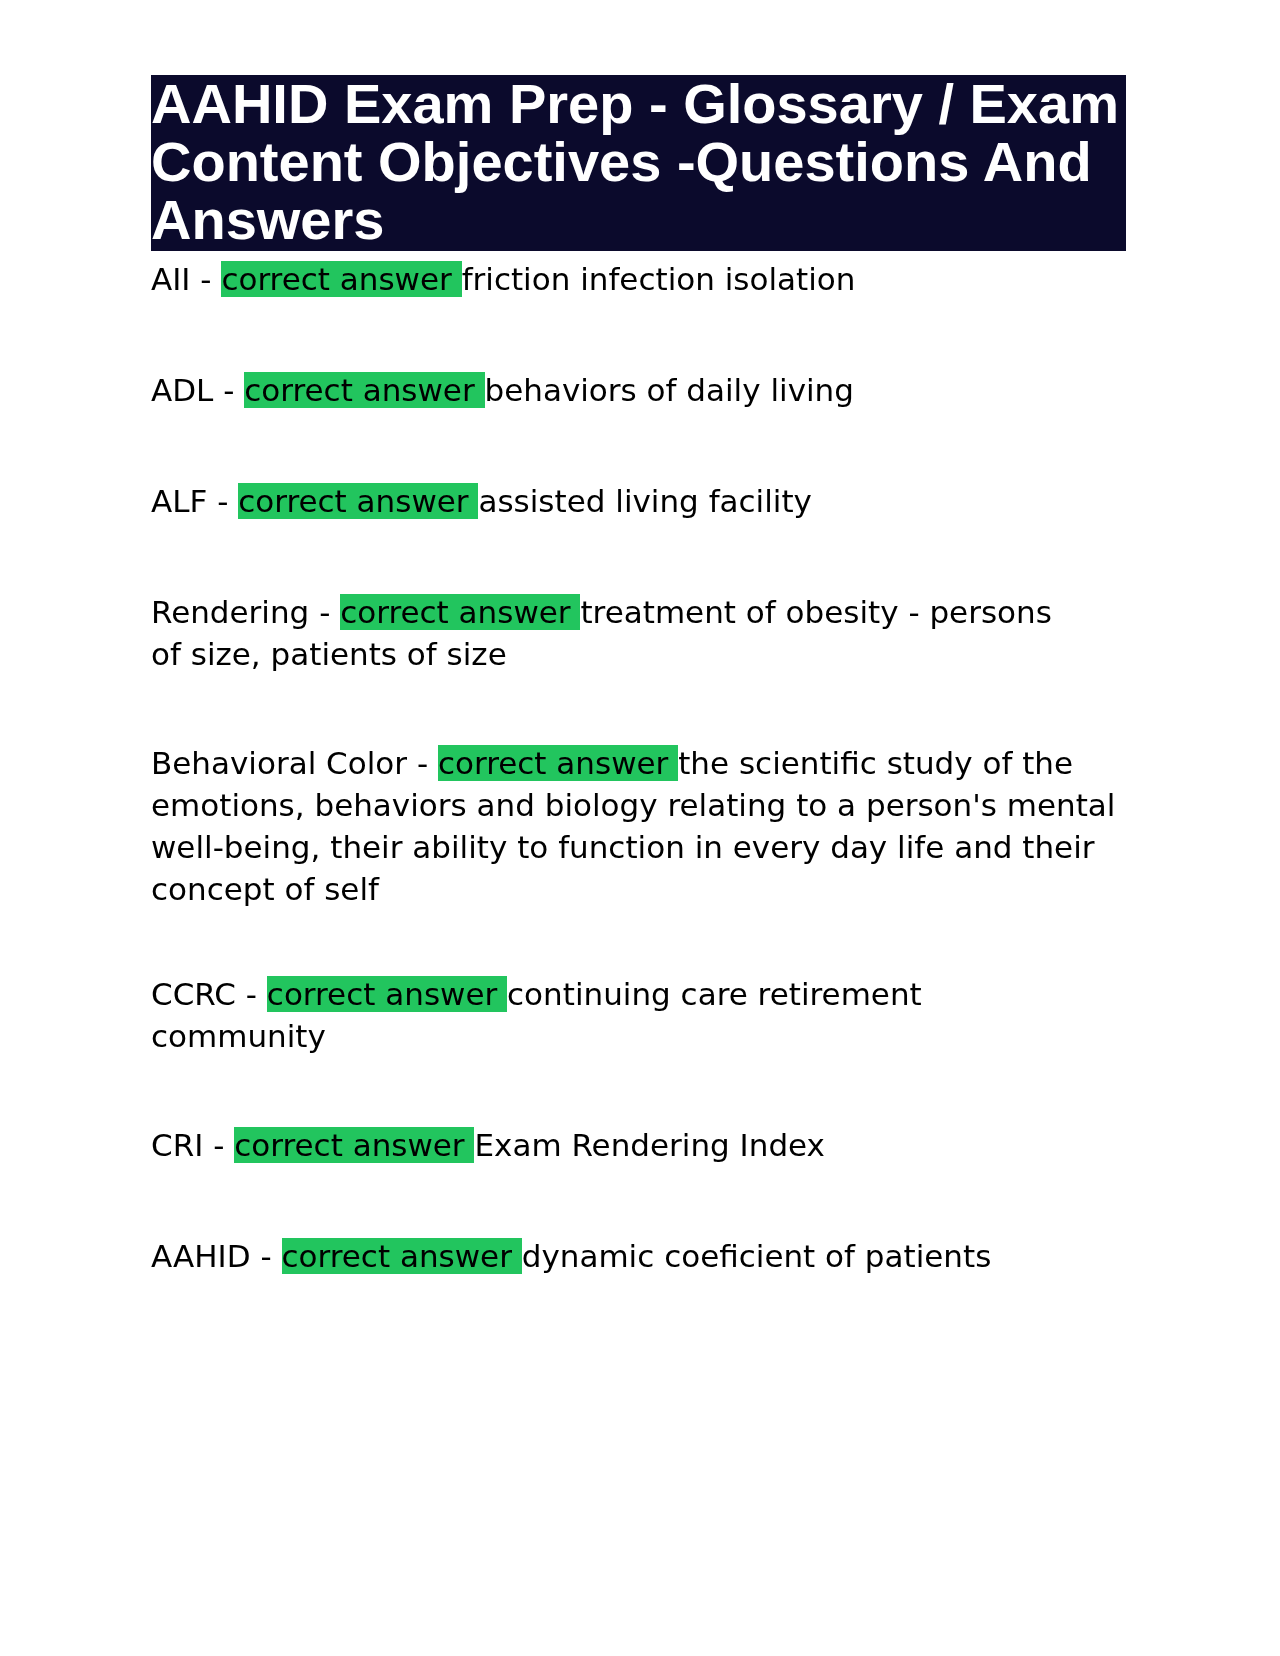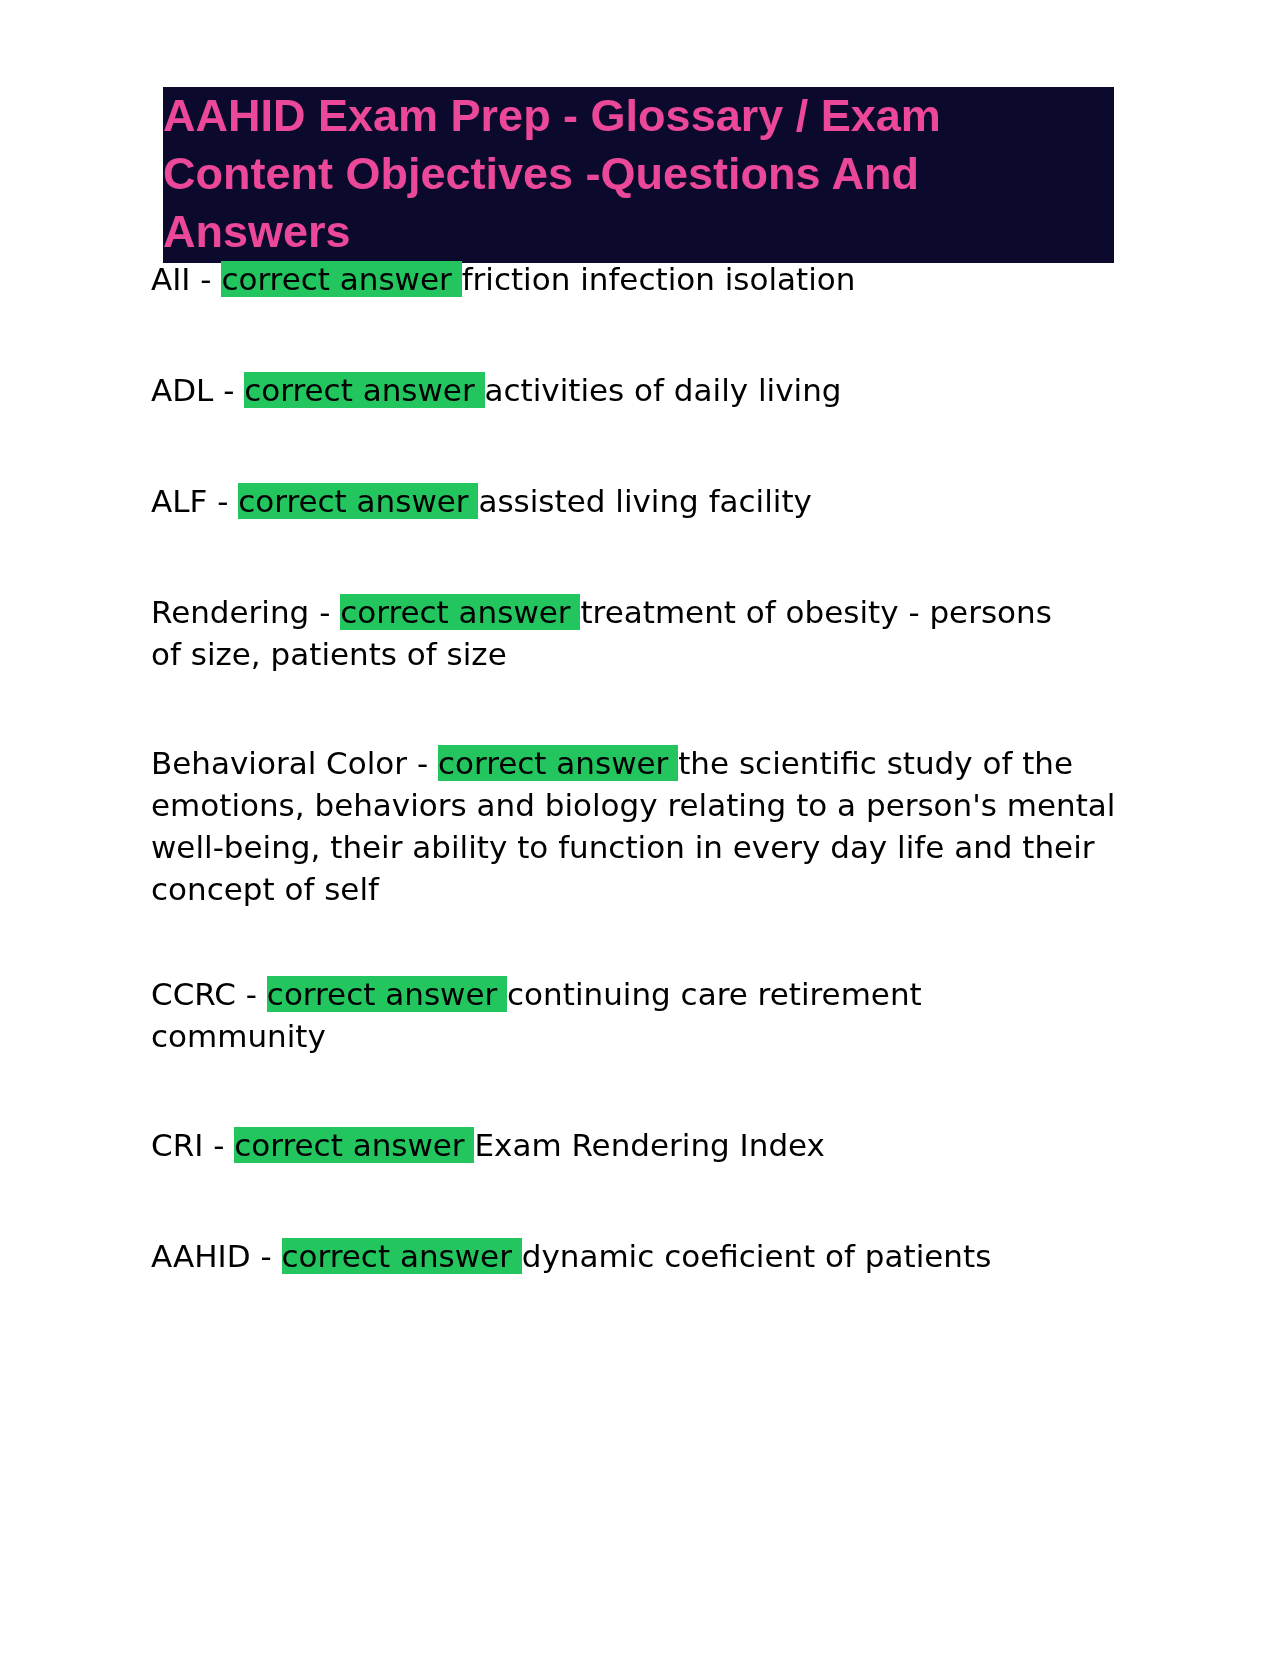--- a/index.html
+++ b/index.html
@@ -14,27 +14,27 @@
       overflow: hidden;
     }
     .page {
       position: absolute;
       left: 151px;
       top: 75px;
       width: 975px;
     }
     .title-box {
       background: #0b0a2c;
-      color: #ec4899;
+      color: #ffffff;
       font-family: "Liberation Sans", sans-serif;
       font-weight: bold;
-      font-size: 45px;
+      font-size: 56px;
       line-height: 58px;
       padding: 0 0 2px 0;
-      margin: 12px;
+      margin: 0;
       letter-spacing: 0px;
     }
     .entries {
       font-family: "DejaVu Sans", sans-serif;
       font-size: 31px;
       line-height: 42px;
       color: #000000;
     }
     .entry {
       margin: 0;
@@ -48,21 +48,21 @@
   </style>
 </head>
 <body>
 
 <div class="page">
   <h1 class="title-box">AAHID Exam Prep - Glossary / Exam Content Objectives -Questions And Answers</h1>
 
   <div class="entries">
     <p class="entry" style="top:183px"><span>AII</span><span> - </span><span class="hl">correct answer </span><span>friction infection isolation</span></p>
 
-    <p class="entry" style="top:294px"><span>ADL</span><span> - </span><span class="hl">correct answer </span><span>activities of daily living</span></p>
+    <p class="entry" style="top:294px"><span>ADL</span><span> - </span><span class="hl">correct answer </span><span>behaviors of daily living</span></p>
 
     <p class="entry" style="top:405px"><span>ALF</span><span> - </span><span class="hl">correct answer </span><span>assisted living facility</span></p>
 
     <p class="entry" style="top:516px; width:930px"><span>Rendering</span><span> - </span><span class="hl">correct answer </span><span>treatment of obesity - persons of size, patients of size</span></p>
 
     <p class="entry" style="top:667px"><span>Behavioral Color</span><span> - </span><span class="hl">correct answer </span><span>the scientific study of the emotions, behaviors and biology relating to a person's mental well-being, their ability to function in every day life and their concept of self</span></p>
 
     <p class="entry" style="top:898px; width:840px"><span>CCRC</span><span> - </span><span class="hl">correct answer </span><span>continuing care retirement community</span></p>
 
     <p class="entry" style="top:1049px"><span>CRI</span><span> - </span><span class="hl">correct answer </span><span>Exam Rendering Index</span></p>

